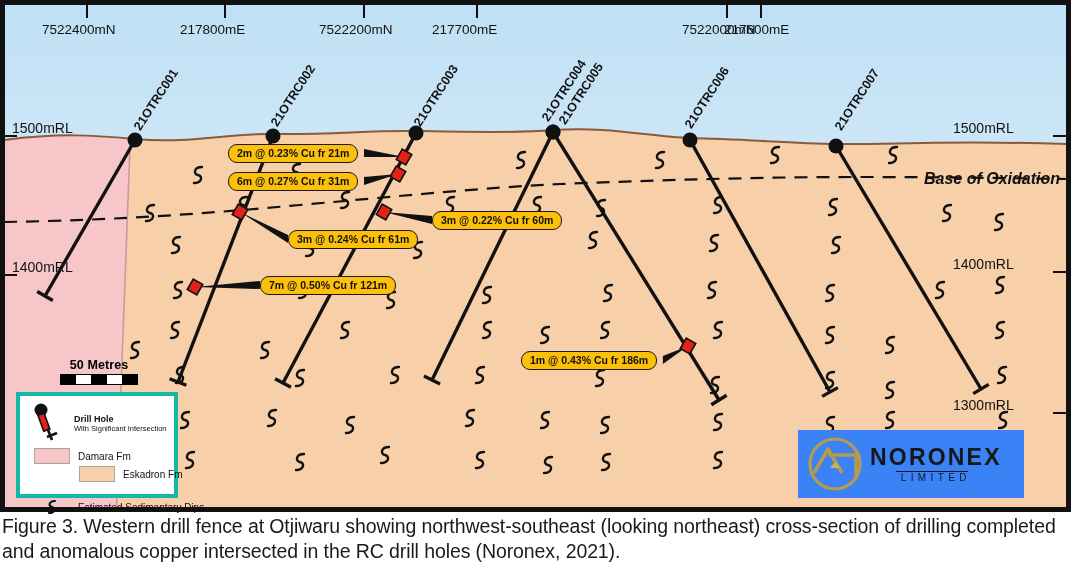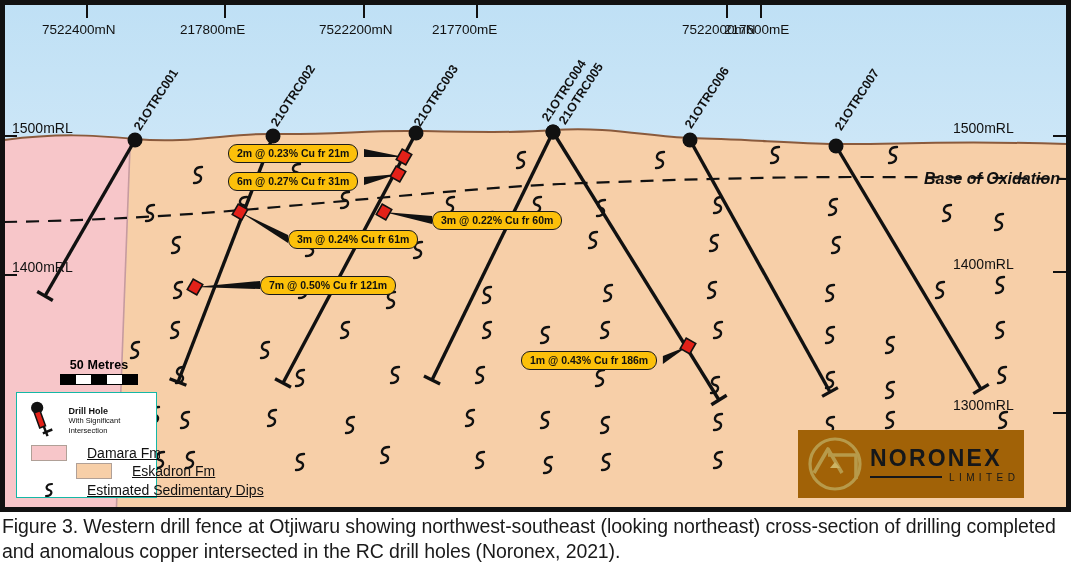--- a/index.html
+++ b/index.html
@@ -39,43 +39,42 @@
     line-height: 25px;
     color: #1a1a1a;
     font-family: "Liberation Sans", sans-serif;
     letter-spacing: -0.1px;
   }
   
   .legend-box {
     position: absolute;
     left: 16px;
     top: 392px;
-    width: 141px;
+    width: 162px;
     height: 106px;
     background: #ffffff;
-    border: 1px solid #14b8a6;
+    border: 4px solid #14b8a6;
     box-sizing: border-box;
   }
   .legend-row {
     position: absolute;
     display: flex;
     align-items: center;
   }
   .legend-swatch {
     width: 36px;
     height: 16px;
     border: 1px solid #b0a097;
     box-sizing: border-box;
   }
   .legend-text {
-    font-size: 14px;
-    color: #111;
-    margin-left: 20px;
-    white-space: nowrap;
-    text-decoration: underline;
+    font-size: 10px;
+    color: #111;
+    margin-left: 8px;
+    white-space: nowrap;
   }
   .legend-title {
     font-size: 9px;
     font-weight: bold;
     color: #111;
     line-height: 10px;
   }
   .legend-sub {
     font-size: 7.5px;
     color: #111;
@@ -106,21 +105,21 @@
   .scale-seg { flex: 1 1 25%; }
   .scale-seg.dark { background: #000; }
   .scale-seg.light { background: #fff; }
 
   .logo-box {
     position: absolute;
     left: 798px;
     top: 430px;
     width: 226px;
     height: 68px;
-    background: #a16207;
+    background: #3b82f6;
     display: flex;
     align-items: center;
     padding-left: 8px;
     box-sizing: border-box;
   }
   .logo-text-wrap {
     margin-left: 6px;
     display: flex;
     flex-direction: column;
     justify-content: center;
@@ -129,20 +128,21 @@
     font-size: 23px;
     font-weight: bold;
     letter-spacing: 2.2px;
     color: #15171a;
     line-height: 24px;
   }
   .logo-sub-row {
     display: flex;
     align-items: center;
     margin-top: 2px;
+    flex-direction: column;
   }
   .logo-rule {
     height: 1.5px;
     background: #15171a;
     width: 72px;
     margin-right: 7px;
   }
   .logo-limited {
     font-size: 10px;
     letter-spacing: 4.4px;
@@ -453,21 +453,21 @@
       <div class="legend-row" style="left:14px; top:52px;">
         <div class="legend-swatch" style="background:#f7c6c9;"></div>
         <div class="legend-text">Damara Fm</div>
       </div>
 
       <div class="legend-row" style="left:14px; top:70px;padding-left:45px;">
         <div class="legend-swatch" style="background:#f7cfa8;"></div>
         <div class="legend-text">Eskadron Fm</div>
       </div>
 
-      <div class="legend-row" style="left:14px; top:89px;">
+      <div class="legend-row" style="left:14px; top:103px;">
         <svg width="36" height="16" viewBox="0 0 36 16">
           <path d="M21,2 C15,2 14,7 18,8 C22,9 21,14 15,14" fill="none" stroke="#111111" stroke-width="2.2" stroke-linecap="round"></path>
         </svg>
         <div class="legend-text">Estimated Sedimentary Dips</div>
       </div>
     </div>
 
     <div class="logo-box">
       <svg width="58" height="58" viewBox="0 0 58 58">
         <circle cx="29" cy="29" r="25" fill="none" stroke="#b79a4a" stroke-width="3.2"></circle>

